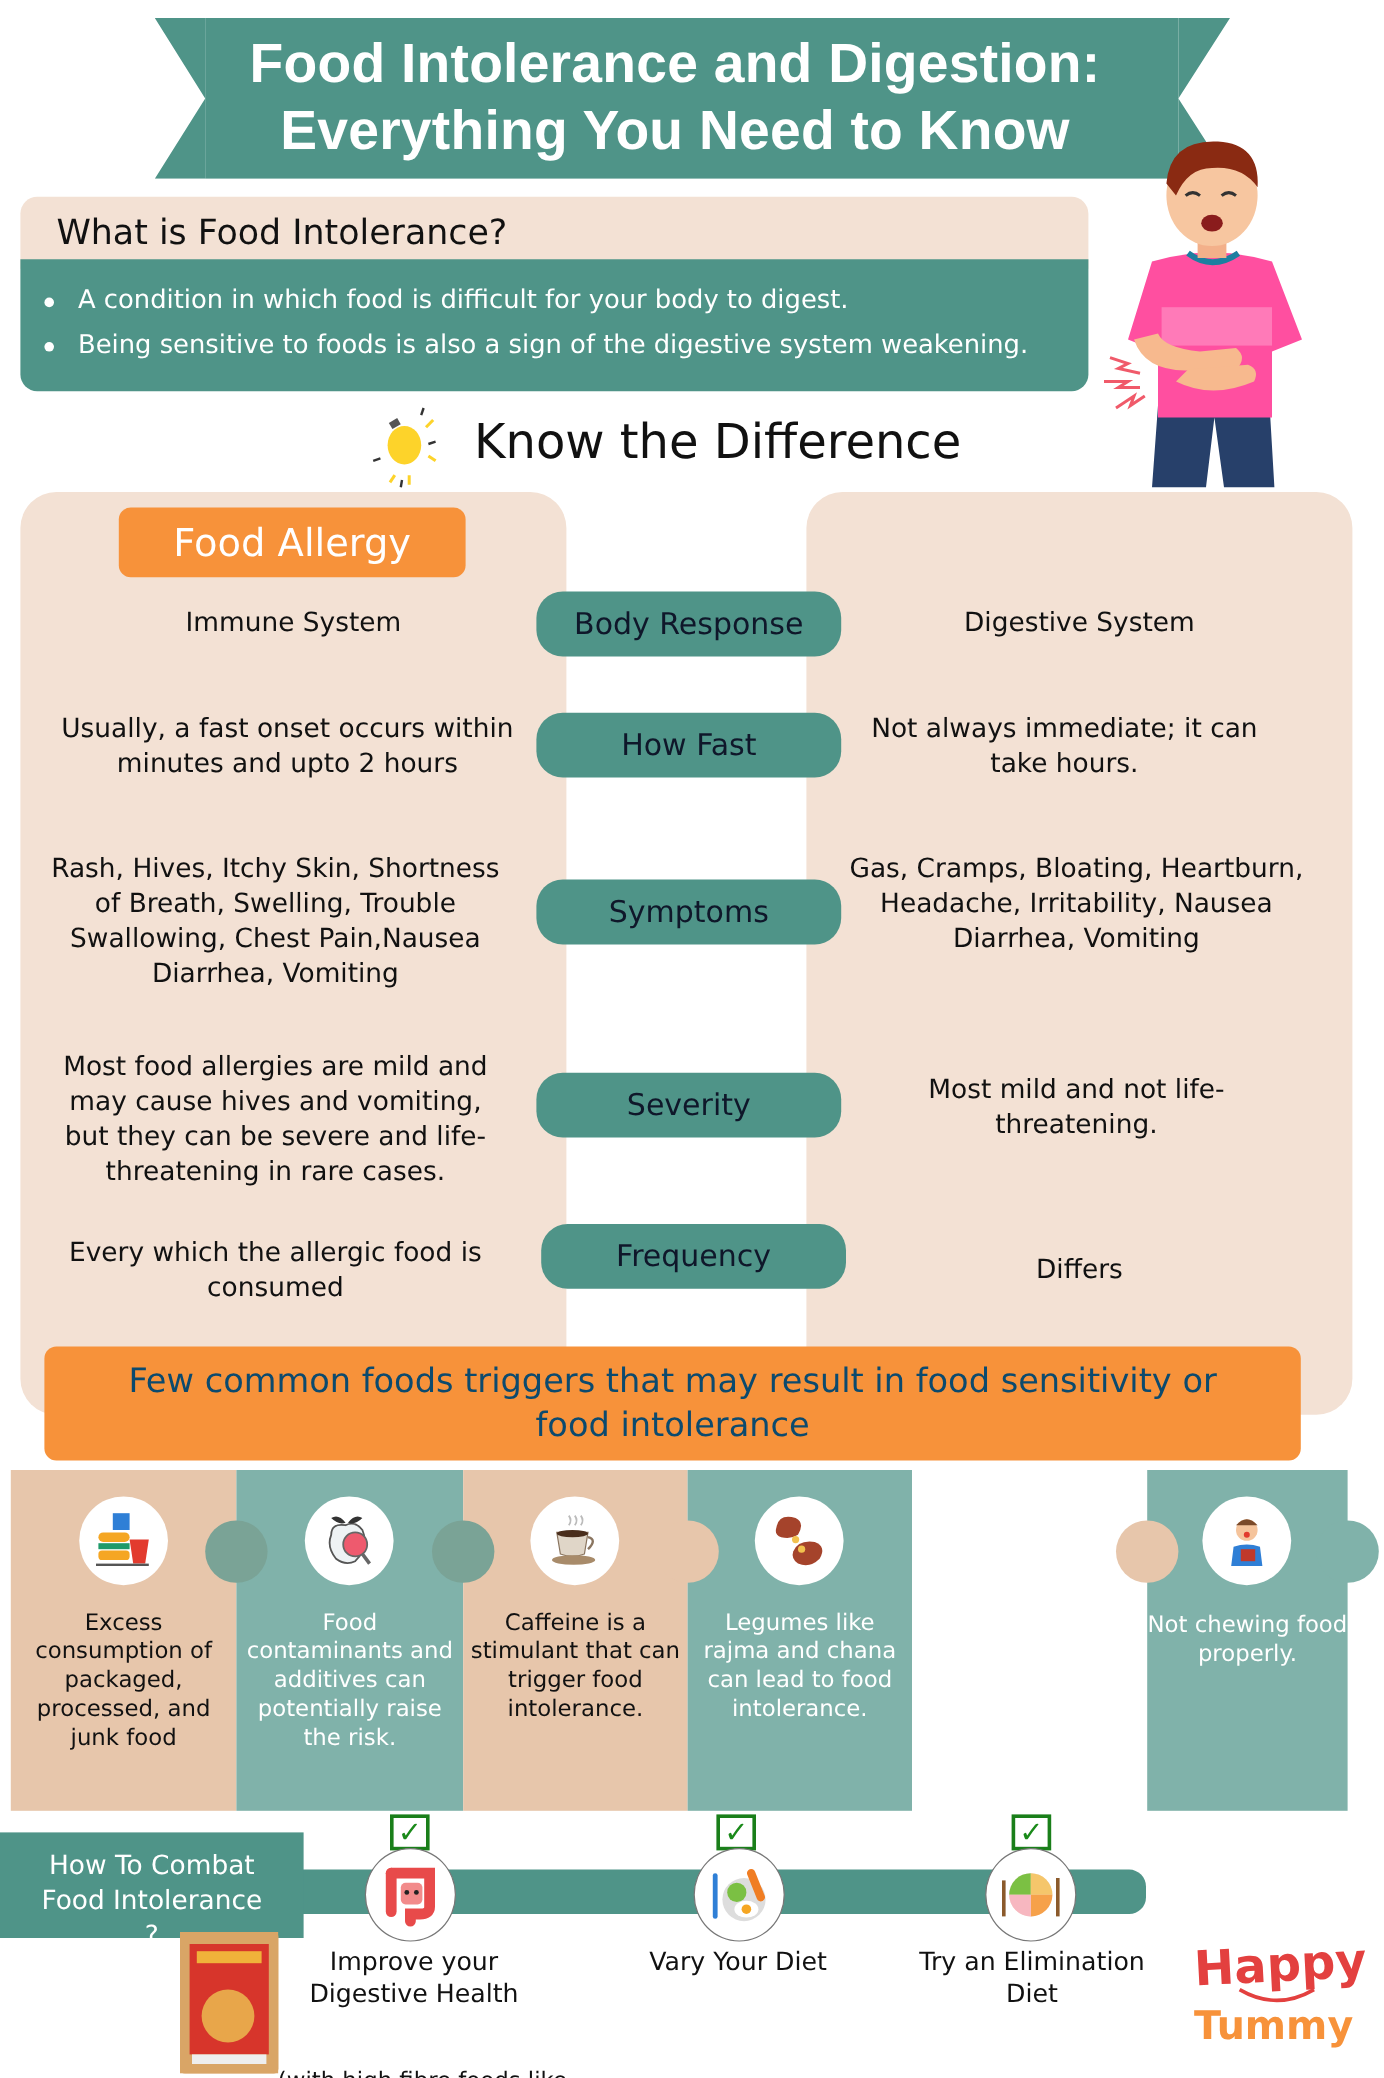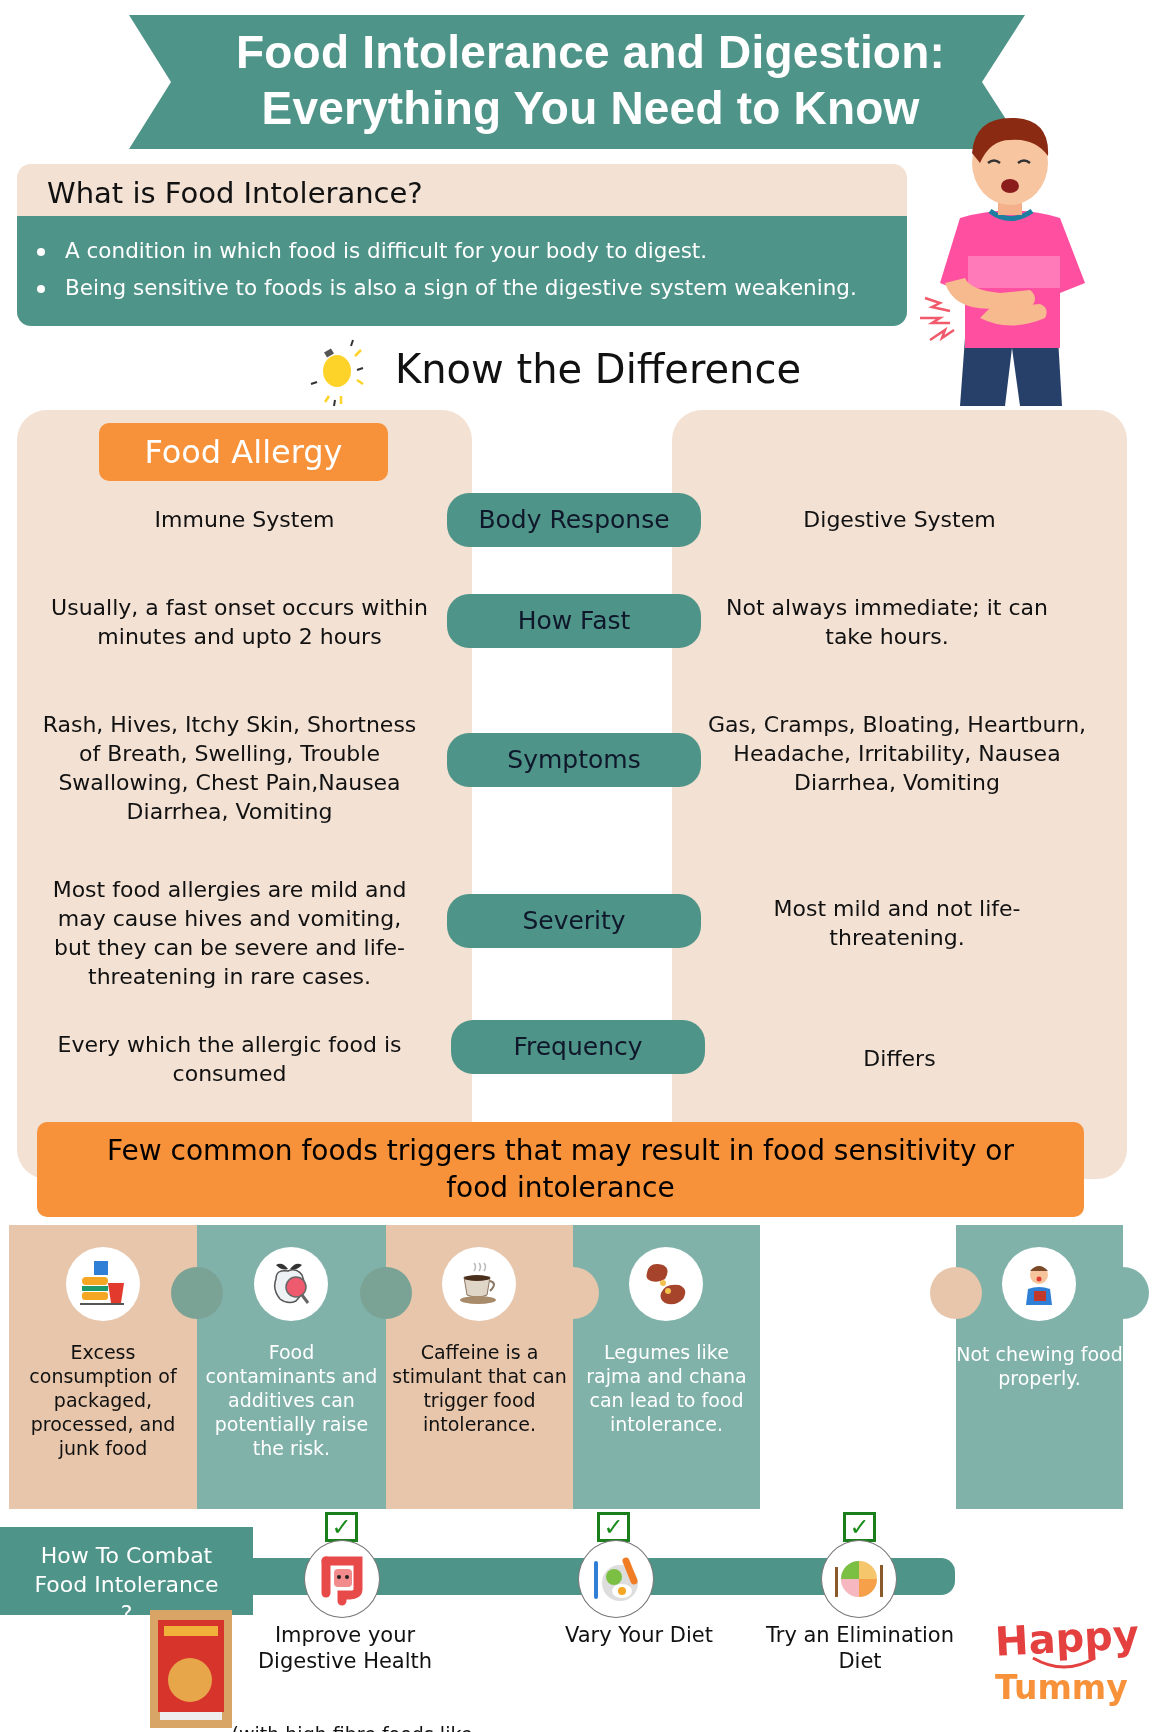--- a/index.html
+++ b/index.html
@@ -1,21 +1,21 @@
 <!DOCTYPE html>
 <html><head>
 <meta charset="utf-8">
 <style>
   * { box-sizing: border-box; margin: 0; padding: 0; }
   html, body { width: 1153px; height: 1732px; background: #ffffff; overflow: hidden; }
   body { position: relative; font-family: "DejaVu Sans", sans-serif; color: #111; }
 
   
   .banner-svg { position: absolute; left: 129px; top: 15px; }
-  .title { position: absolute; left: 185px; top: 24px; width: 811px; text-align: center; color: #fff;
+  .title { position: absolute; left: 157px; top: 24px; width: 811px; text-align: center; color: #fff;
            font-family: "Liberation Sans", sans-serif; font-weight: 700; font-size: 46px; line-height: 56px; letter-spacing: 0.2px; }
 
   .what-head { position: absolute; left: 17px; top: 164px; width: 890px; height: 60px; background: #f3e1d4; border-radius: 14px 14px 0 0; }
   .what-head span { position: absolute; left: 30px; top: 12px; font-size: 29px; color: #111; font-family: "DejaVu Sans", sans-serif; }
   .what-body { position: absolute; left: 17px; top: 216px; width: 890px; height: 110px; background: #4f9488; border-radius: 0 0 14px 14px; }
   .what-body ul { list-style: none; position: absolute; left: 18px; top: 16px; }
   .what-body li { color: #fff; font-size: 21.5px; line-height: 37px; padding-left: 30px; position: relative; white-space: nowrap; }
   .what-body li::before { content: ""; position: absolute; left: 2px; top: 16px; width: 8px; height: 8px; border-radius: 50%; background: #fff; }
 
   
@@ -27,21 +27,21 @@
 
   .panel { position: absolute; top: 410px; width: 455px; height: 769px; background: #f3e1d4; border-radius: 30px; }
   .panel.left { left: 17px; }
   .panel.right { left: 672px; }
   .panel-head { position: absolute; height: 58px; background: #f7923a; border-radius: 10px; color: #fff; font-size: 32px; text-align: center; line-height: 58px; }
   .cell { position: absolute; text-align: center; font-size: 22px; line-height: 29px; color: #111; }
 
   .pill { position: absolute; left: 447px; width: 254px; height: 54px; background: #4f9488; border-radius: 22px; color: #0f172a; font-size: 25px; line-height: 54px; text-align: center; }
 
   
-  .trig-banner { position: absolute; left: 37px; top: 1122px; width: 1047px; height: 95px; background: #f7923a; border-radius: 10px; color: #000000; font-size: 28px; line-height: 37px; text-align: center; padding: 10px 40px 0; }
+  .trig-banner { position: absolute; left: 37px; top: 1122px; width: 1047px; height: 95px; background: #f7923a; border-radius: 10px; color: #0c4a6e; font-size: 28px; line-height: 37px; text-align: center; padding: 10px 40px 0; }
   .strip { position: absolute; top: 1225px; height: 284px; }
   .seg { position: absolute; top: 0; height: 284px; }
   .seg.tan { background: #e7c6ab; }
   .seg.teal { background: #80b2aa; }
   .tab { position: absolute; top: 42px; width: 52px; height: 52px; border-radius: 50%; }
   .icon-circle { position: absolute; top: 22px; width: 74px; height: 74px; border-radius: 50%; background: #fff; display: flex; align-items: center; justify-content: center; }
   .seg-text { position: absolute; top: 115px; left: 0; width: 100%; text-align: center; font-size: 19px; line-height: 24px; }
   .seg-text.dark { color: #111; }
   .seg-text.light { color: #fff; }
 
@@ -238,21 +238,21 @@
 <div class="combat-circle" style="left:578px;">
   <svg width="56" height="56" viewBox="0 0 56 56">
       <rect x="6" y="10" width="4" height="38" rx="2" fill="#2f7fd6"></rect>
       <circle cx="32" cy="32" r="18" fill="#ddd"></circle>
       <circle cx="26" cy="26" r="8" fill="#7bc043"></circle>
       <path d="M38 10 L46 30" stroke="#f07d23" stroke-width="7" stroke-linecap="round"></path>
       <ellipse cx="34" cy="40" rx="10" ry="7" fill="#fff"></ellipse>
       <circle cx="34" cy="40" r="4" fill="#f5a623"></circle>
     </svg>
 </div>
-<div class="combat-text" style="left:540px;width:150px;top:1622px;margin-left:24px;">Vary Your Diet</div>
+<div class="combat-text" style="left:540px;width:150px;top:1622px;">Vary Your Diet</div>
 
 <div class="check" style="left:843px;">✓</div>
 <div class="combat-circle" style="left:821px;">
   <svg width="56" height="56" viewBox="0 0 56 56">
       <circle cx="28" cy="28" r="18" fill="#f3e1d4"></circle>
       <path d="M28 10 A18 18 0 0 0 10 28 L28 28Z" fill="#7bc043"></path>
       <path d="M28 10 A18 18 0 0 1 46 28 L28 28Z" fill="#f5c66b"></path>
       <path d="M46 28 A18 18 0 0 1 28 46 L28 28Z" fill="#f6a14a"></path>
       <path d="M28 46 A18 18 0 0 1 10 28 L28 28Z" fill="#f7b7c0"></path>
       <rect x="4" y="16" width="3" height="30" fill="#8b5a2b"></rect>

